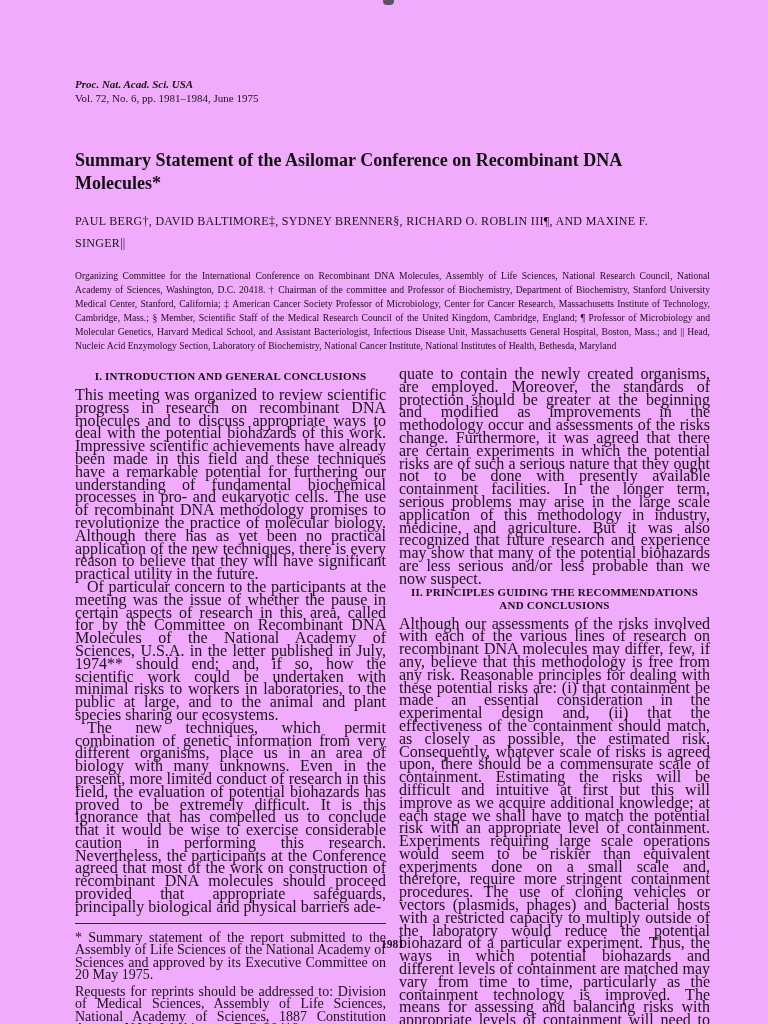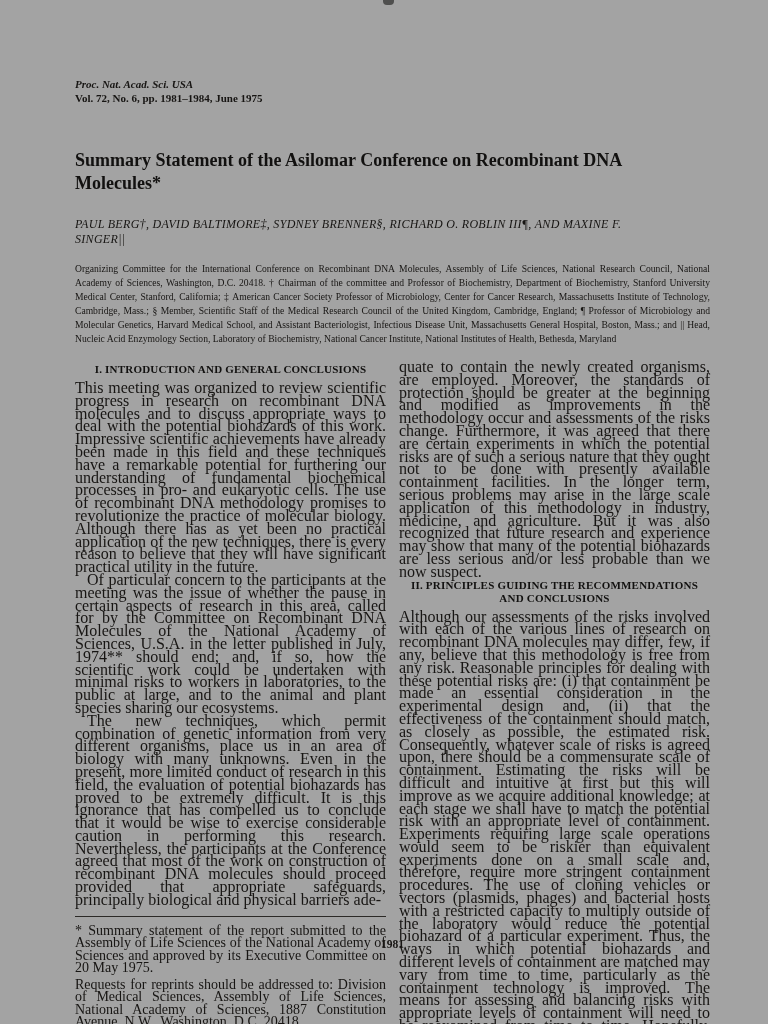--- a/index.html
+++ b/index.html
@@ -1,54 +1,53 @@
 <!DOCTYPE html>
 <html><head>
 <meta charset="utf-8">
 <style>
   html, body { margin: 0; padding: 0; background: #e8e8e6; }
   .page {
     position: relative;
     width: 768px;
     height: 1024px;
     margin: 0 auto;
-    background: #a3a3a3;
+    background: #f0abfc;
     box-sizing: border-box;
     padding: 78px 58px 0 75px;
     overflow: hidden;
     font-family: "Liberation Serif", "DejaVu Serif", serif;
     color: #171513;
   }
   .scan-artifact {
     position: absolute;
     top: 0; left: 383px;
     width: 11px; height: 5px;
     background: #3a3a38;
     border-radius: 0 0 4px 4px;
     opacity: .8;
   }
   .journal-header { font-size: 11px; line-height: 13.5px; }
   .journal-name { font-style: italic; font-weight: bold; }
-  .journal-issue { font-weight: bold; }
+  .journal-issue { font-weight: normal; }
   .article-title {
     margin: 44px 0 0 0;
     max-width: 590px;
     font-size: 18px;
     line-height: 23px;
     font-weight: bold;
     color: #121110;
   }
   .authors {
-    margin-top: 22px;
+    margin-top: 15px;
     max-width: 575px;
     font-size: 12px;
-    line-height: 15px;
+    line-height: 22px;
     letter-spacing: 0.3px;
     font-weight: 500;
-    font-style: italic;
   }
   .affiliations {
     margin-top: 15px;
     width: 635px;
     font-size: 9.6px;
     line-height: 14px;
     text-align: justify;
   }
   .columns {
     display: flex;

